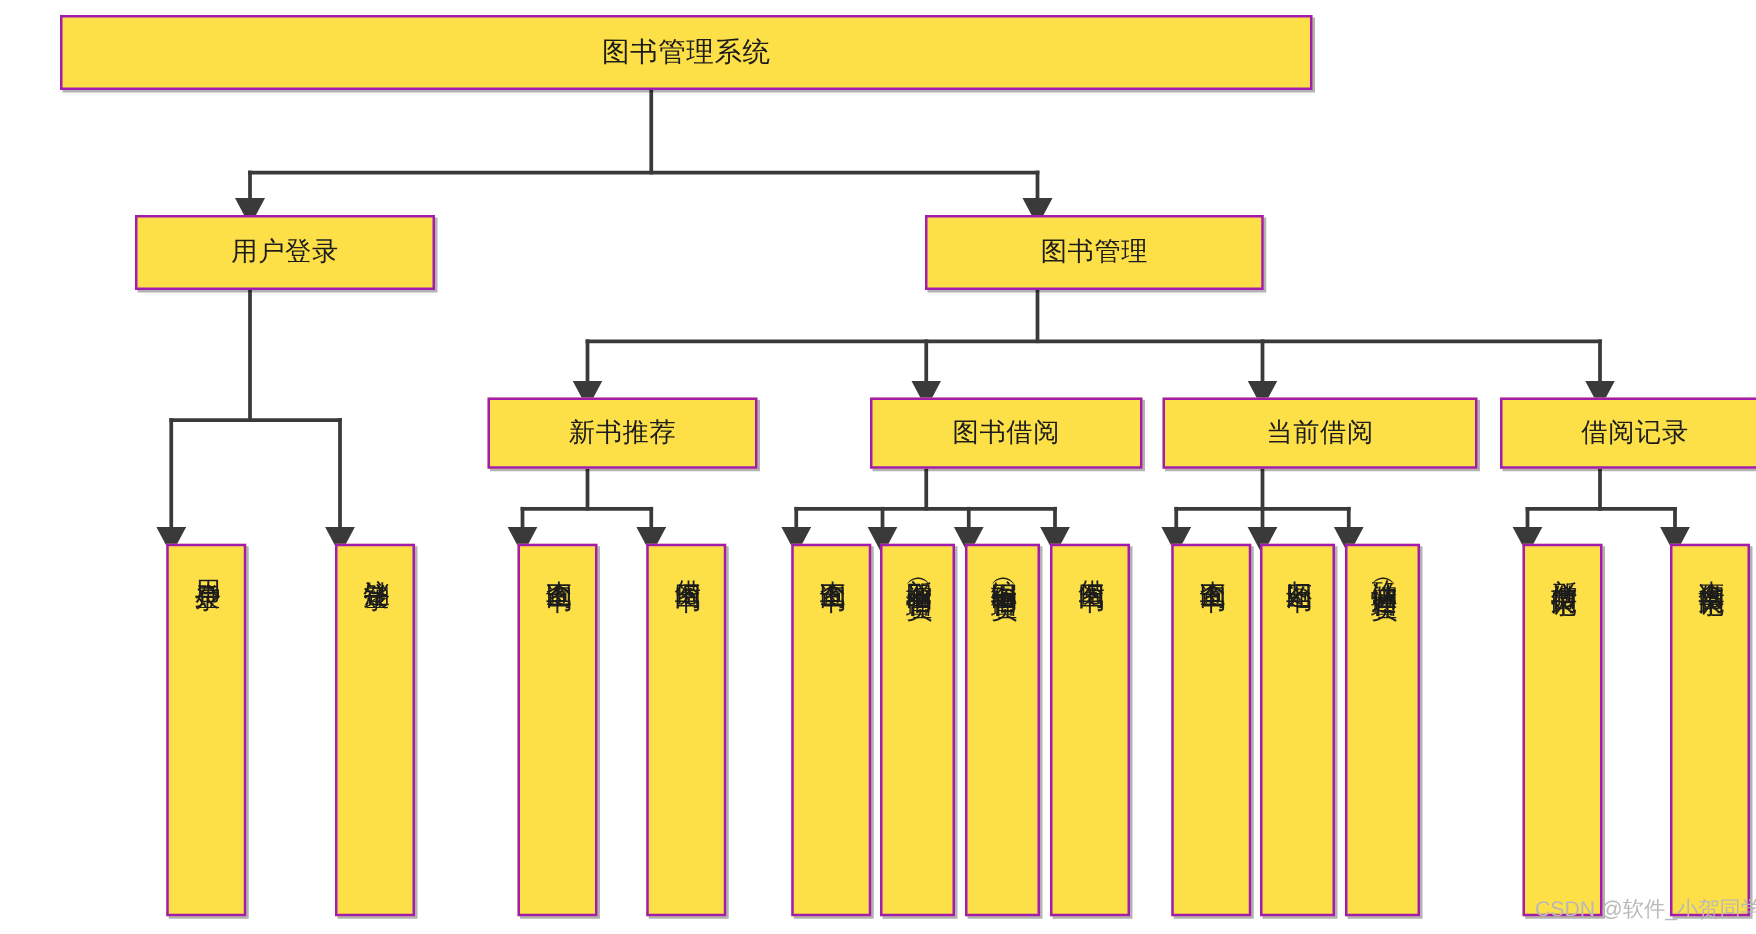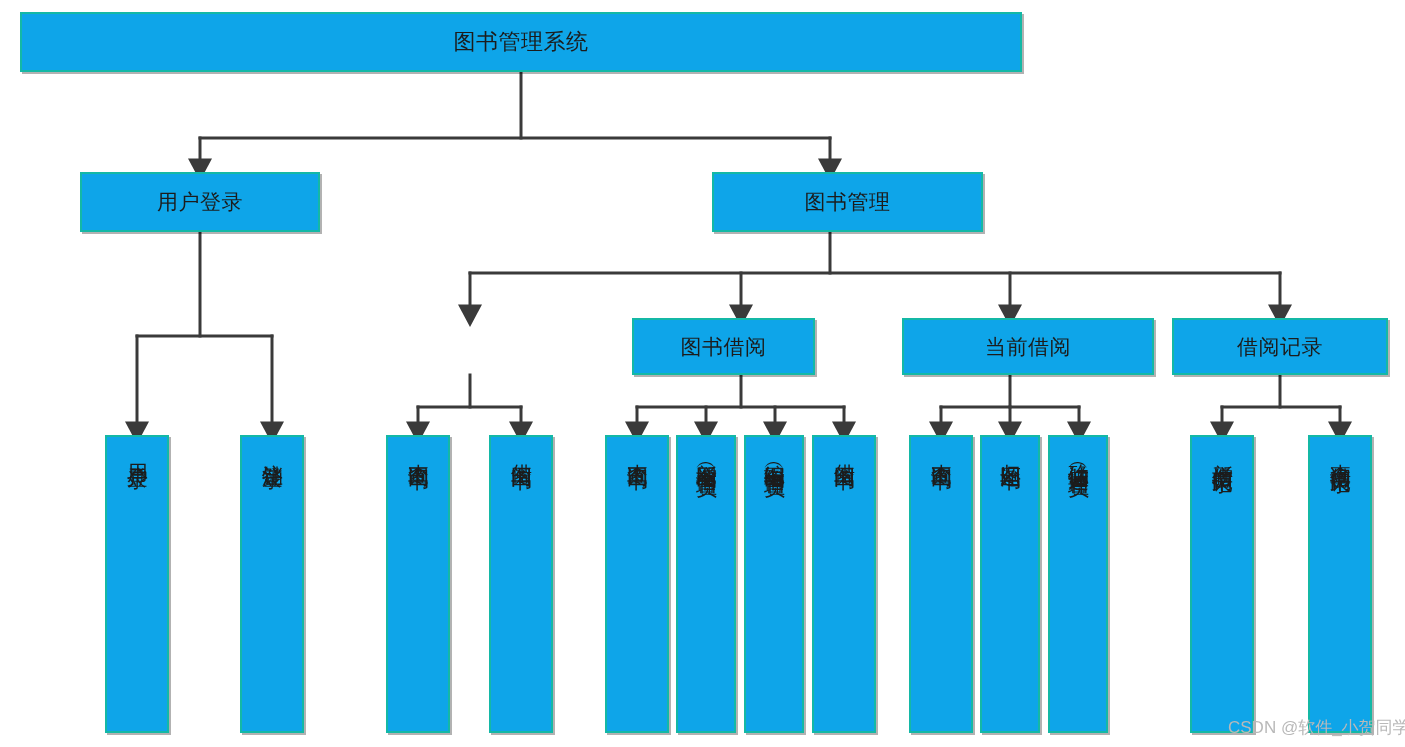--- a/index.html
+++ b/index.html
@@ -22,28 +22,29 @@
     position: absolute;
     left: 0;
     top: 0;
     width: 1405px;
     height: 747px;
     pointer-events: none;
   }
   .node {
     position: absolute;
     box-sizing: border-box;
-    background: #0ea5e9;
-    border: 2px solid #14b8a6;
+    background: #fde047;
+    border: 2px solid #a21caf;
     box-shadow: 2px 2px 0 rgba(0,0,0,0.30);
     display: flex;
     align-items: center;
     justify-content: center;
     color: #1c1c1c;
     z-index: 2;
+    margin-left: 28px;
   }
   .node .label {
     display: block;
     text-align: center;
     line-height: 1.22;
     letter-spacing: 0.5px;
   }
   
   .node.h .label {
     writing-mode: horizontal-tb;
@@ -132,21 +133,24 @@
     <span class="label">图书管理系统</span>
   </div>
 
   <div class="node h" style="left:80px; top:172px; width:240px; height:60px;">
     <span class="label">用户登录</span>
   </div>
   <div class="node h" style="left:712px; top:172px; width:271px; height:60px;">
     <span class="label">图书管理</span>
   </div>
 
-  <div class="node h" style="left:632px; top:318px; width:183px; height:57px;">
+  <div class="node h" style="left:362px; top:318px; width:216px; height:57px;">
+    <span class="label">新书推荐</span>
+  </div>
+  <div class="node h" style="left:668px; top:318px; width:218px; height:57px;">
     <span class="label">图书借阅</span>
   </div>
   <div class="node h" style="left:902px; top:318px; width:252px; height:57px;">
     <span class="label">当前借阅</span>
   </div>
   <div class="node h" style="left:1172px; top:318px; width:216px; height:57px;">
     <span class="label">借阅记录</span>
   </div>
 
   <div class="node v" style="left:105px; top:435px; width:64px; height:298px;">

